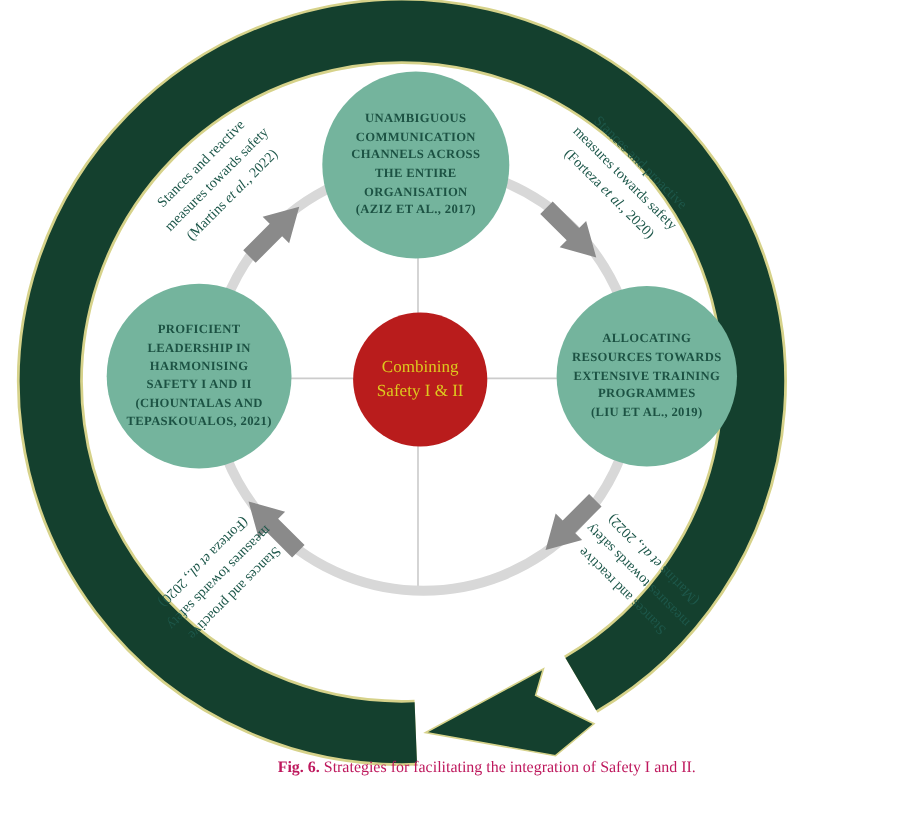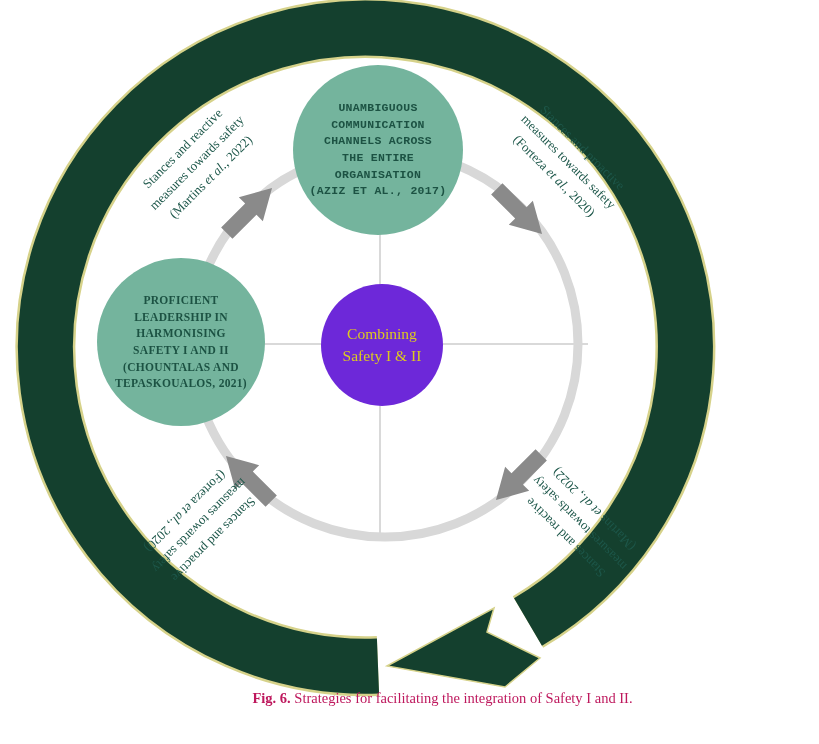--- a/index.html
+++ b/index.html
@@ -21,31 +21,31 @@
     align-items: center;
     justify-content: center;
     text-align: center;
     color: #1c5243;
     font-size: 11.5px;
     font-weight: bold;
     letter-spacing: 0.3px;
     line-height: 1.45;
     white-space: pre-line;
   }
-  .node-top    { left: 293px; top: 65px;  width: 170px; height: 170px; font-family: Liberation Mono, monospace; }
+  .node-top    { left: 293px; top: 65px;  width: 170px; height: 170px; }
   .node-right  { left: 506px; top: 260px; width: 164px; height: 164px; }
   .node-bottom { left: 305px; top: 450px; width: 170px; height: 170px; }
   .node-left   { left: 97px;  top: 258px; width: 168px; height: 168px; }
 
   .center-circle {
     position: absolute;
     left: 321px; top: 284px;
     width: 122px; height: 122px;
     border-radius: 50%;
-    background: #6d28d9;
+    background: #b91c1c;
     display: flex;
     align-items: center;
     justify-content: center;
     text-align: center;
     color: #ddca1f;
     font-size: 15.5px;
     line-height: 1.4;
     white-space: pre-line;
   }
 
@@ -100,20 +100,27 @@
   </svg>
 
   <div class="node-circle node-top">
     <span>UNAMBIGUOUS
 COMMUNICATION
 CHANNELS ACROSS
 THE ENTIRE
 ORGANISATION
 (AZIZ ET AL., 2017)</span>
   </div>
+  <div class="node-circle node-right">
+    <span>ALLOCATING
+RESOURCES TOWARDS
+EXTENSIVE TRAINING
+PROGRAMMES
+(LIU ET AL., 2019)</span>
+  </div>
   <div class="node-circle node-left">
     <span>PROFICIENT
 LEADERSHIP IN
 HARMONISING
 SAFETY I AND II
 (CHOUNTALAS AND
 TEPASKOUALOS, 2021)</span>
   </div>
 
   <div class="center-circle">

